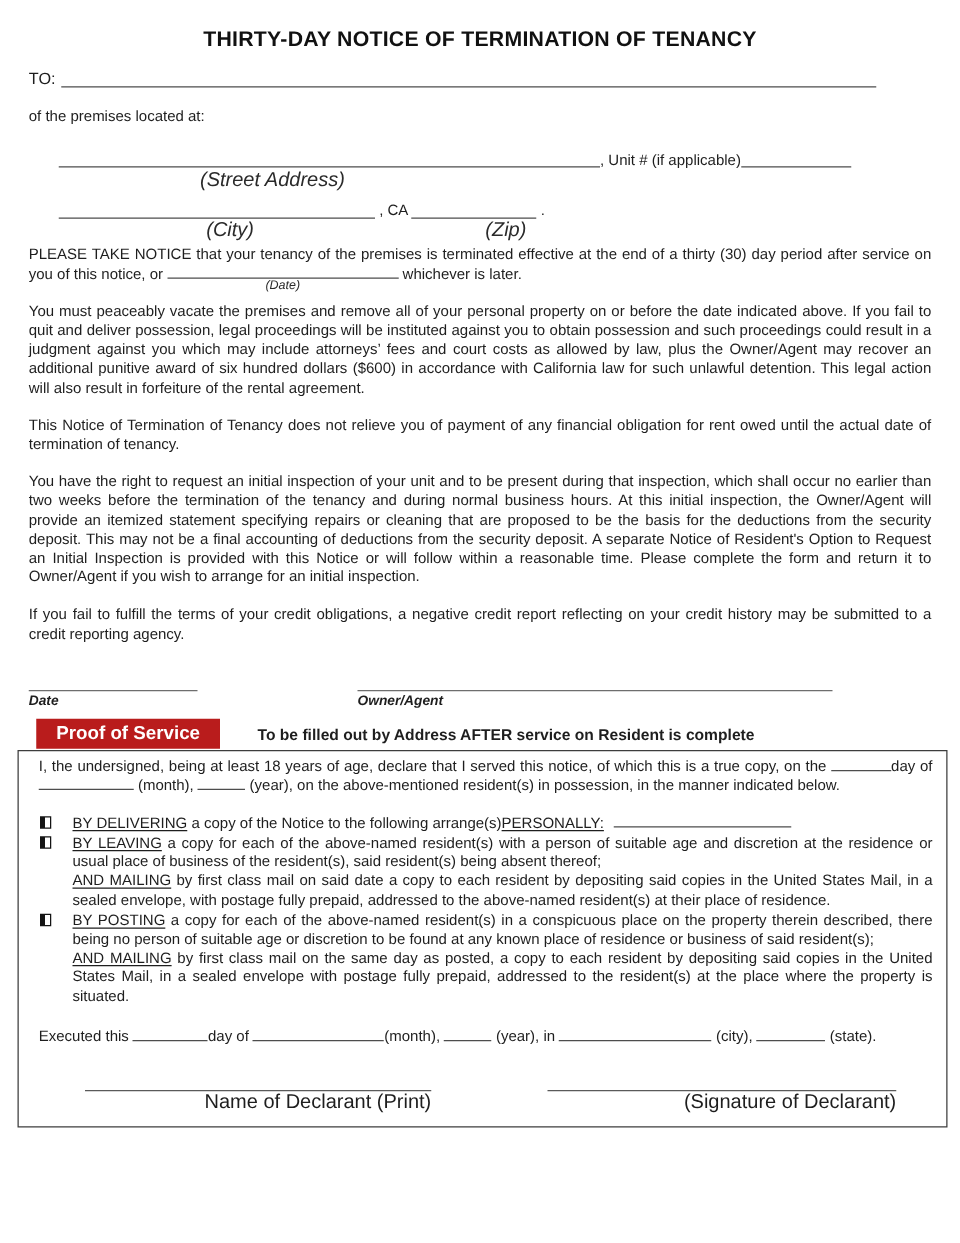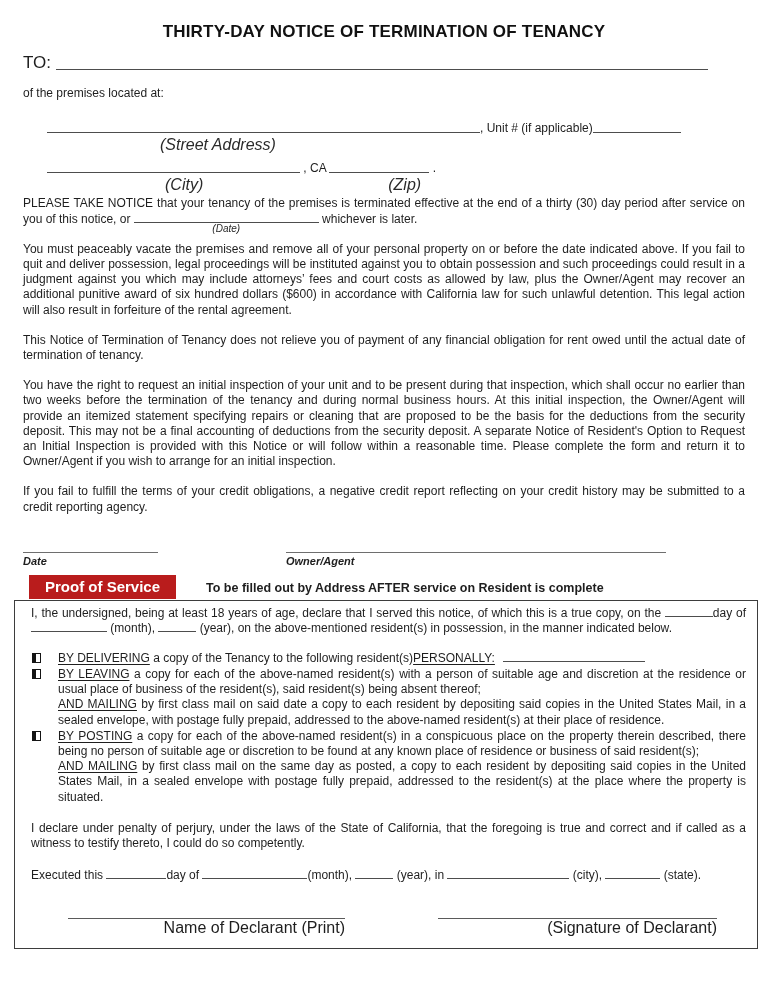--- a/index.html
+++ b/index.html
@@ -22,25 +22,25 @@
     letter-spacing: .2px;
     color: #111;
     margin-top: 4px;
     margin-bottom: 16px;
   }
   
   .fl { display: inline-block; border-bottom: 1px solid #4d4d4d; height: 12px; vertical-align: baseline; }
   .iblank { display: inline-block; border-bottom: 1px solid #4d4d4d; height: 10px; }
   .row { display: flex; align-items: flex-end; }
   .to-row { margin-top: 10px; }
-  .to-row .to-label { font-size: 17px; margin-right: 5px; }
+  .to-row .to-label { font-size: 13px; margin-right: 5px; }
   .to-row .fl { width: 652px; }
   .caption { font-style: italic; font-size: 10px; color: #2a2a2a; margin: 2px 0 0 92px; }
   .premises-intro { margin-top: 16px; }
-  .addr-row { margin-top: 19px; margin-left: 24px; display: flex; align-items: flex-start; }
+  .addr-row { margin-top: 19px; margin-left: 24px; display: flex; align-items: center; }
   .addr-row .seg { white-space: pre; }
   .under-label { font-style: italic; font-size: 16px; color: #2a2a2a; }
   .street-label-row { margin-left: 137px; margin-top: 1px; }
   .city-row { margin-top: 9px; }
   .citylabels-row { margin-top: 1px; display: flex; }
   .citylabels-row .city-lbl { margin-left: 142px; }
   .citylabels-row .zip-lbl { margin-left: 185px; }
   .para { text-align: justify; }
   .notice-para { margin-top: 4px; margin-bottom: 15px; }
   .blank-wrap { display: inline-block; position: relative; width: 185px; border-bottom: 1px solid #4d4d4d; height: 11px; }
@@ -145,29 +145,28 @@
     <div class="pos-badge">Proof of Service</div>
     <div class="pos-subheading">To be filled out by Address AFTER service on Resident is complete</div>
   </div>
 
   <div class="proof-box">
 
     <div class="ps-intro"><span>I, the undersigned, being at least 18 years of age, declare that I served this notice, of which this is a true copy, on the </span><span class="iblank" style="width:48px"></span><span>day of </span><span class="iblank" style="width:76px"></span><span> (month), </span><span class="iblank" style="width:38px"></span><span> (year), on the above-mentioned resident(s) in possession, in the manner indicated below.</span></div>
 
     <div class="ps-items">
 
-      <div class="ps-item"><span class="checkbox"></span><span class="u">BY DELIVERING</span><span> a copy of the Tenancy to the following resident(s)</span><span class="u personally-gap">PERSONALLY:</span><span class="iblank" style="width:142px;margin-left:8px"></span></div>
+      <div class="ps-item"><span class="checkbox"></span><span class="u">BY DELIVERING</span><span> a copy of the Notice to the following arrange(s)</span><span class="u personally-gap">PERSONALLY:</span><span class="iblank" style="width:142px;margin-left:8px"></span></div>
 
       <div class="ps-item"><span class="checkbox"></span><span class="u">BY LEAVING</span><span> a copy for each of the above-named resident(s) with a person of suitable age and discretion at the residence or usual place of business of the resident(s), said resident(s) being absent thereof;</span><br><span class="u">AND MAILING</span><span> by first class mail on said date a copy to each resident by depositing said copies in the United States Mail, in a sealed envelope, with postage fully prepaid, addressed to the above-named resident(s) at their place of residence.</span></div>
 
       <div class="ps-item"><span class="checkbox"></span><span class="u">BY POSTING</span><span> a copy for each of the above-named resident(s) in a conspicuous place on the property therein described, there being no person of suitable age or discretion to be found at any known place of residence or business of said resident(s);</span><br><span class="u">AND MAILING</span><span> by first class mail on the same day as posted, a copy to each resident by depositing said copies in the United States Mail, in a sealed envelope with postage fully prepaid, addressed to the resident(s) at the place where the property is situated.</span></div>
 
     </div>
 
-    <div class="declaration">I declare under penalty of perjury, under the laws of the State of California, that the foregoing is true and correct and if called as a witness to testify thereto, I could do so competently.</div>
 
     <div class="executed-row"><span>Executed this </span><span class="iblank" style="width:60px"></span><span>day of </span><span class="iblank" style="width:105px"></span><span>(month), </span><span class="iblank" style="width:38px"></span><span> (year), in </span><span class="iblank" style="width:122px"></span><span> (city), </span><span class="iblank" style="width:55px"></span><span> (state).</span></div>
 
     <div class="box-sig-row">
       <div class="name-field">
         <div class="sig-line"></div>
         <div class="b-label">Name of Declarant (Print)</div>
       </div>
       <div class="signof-field">
         <div class="sig-line"></div>

